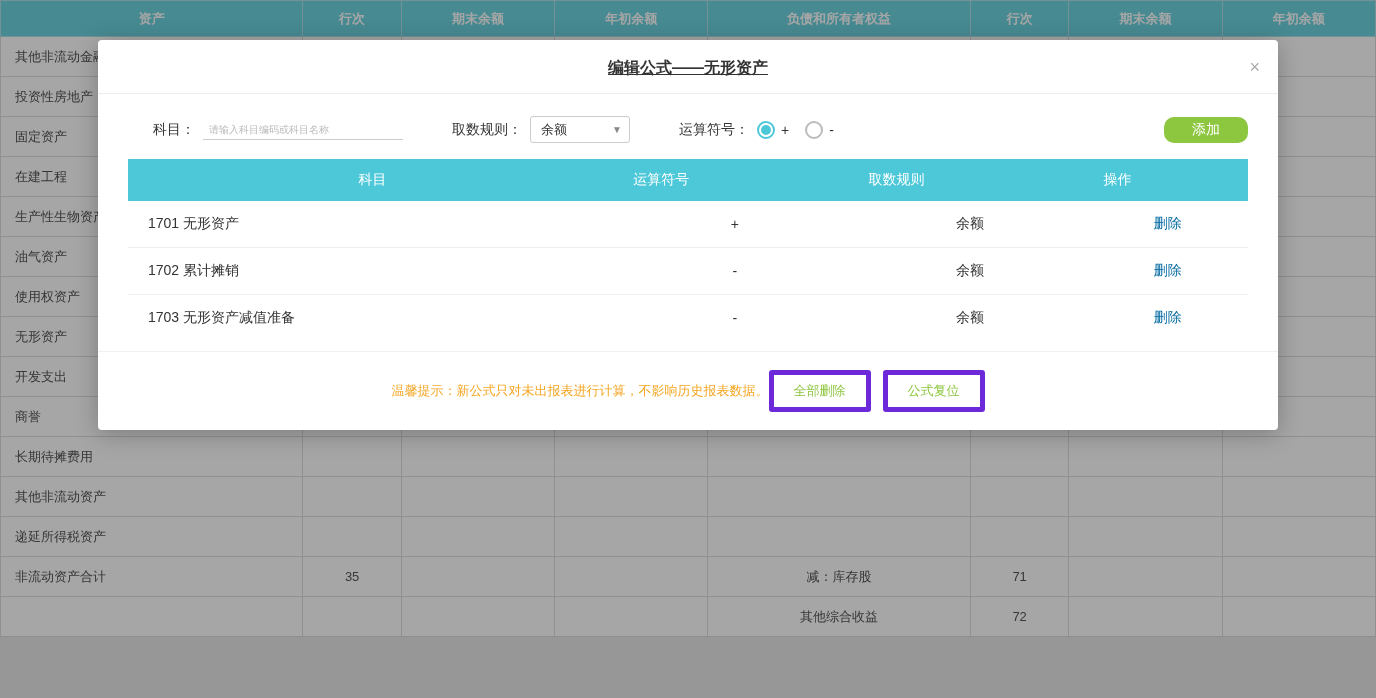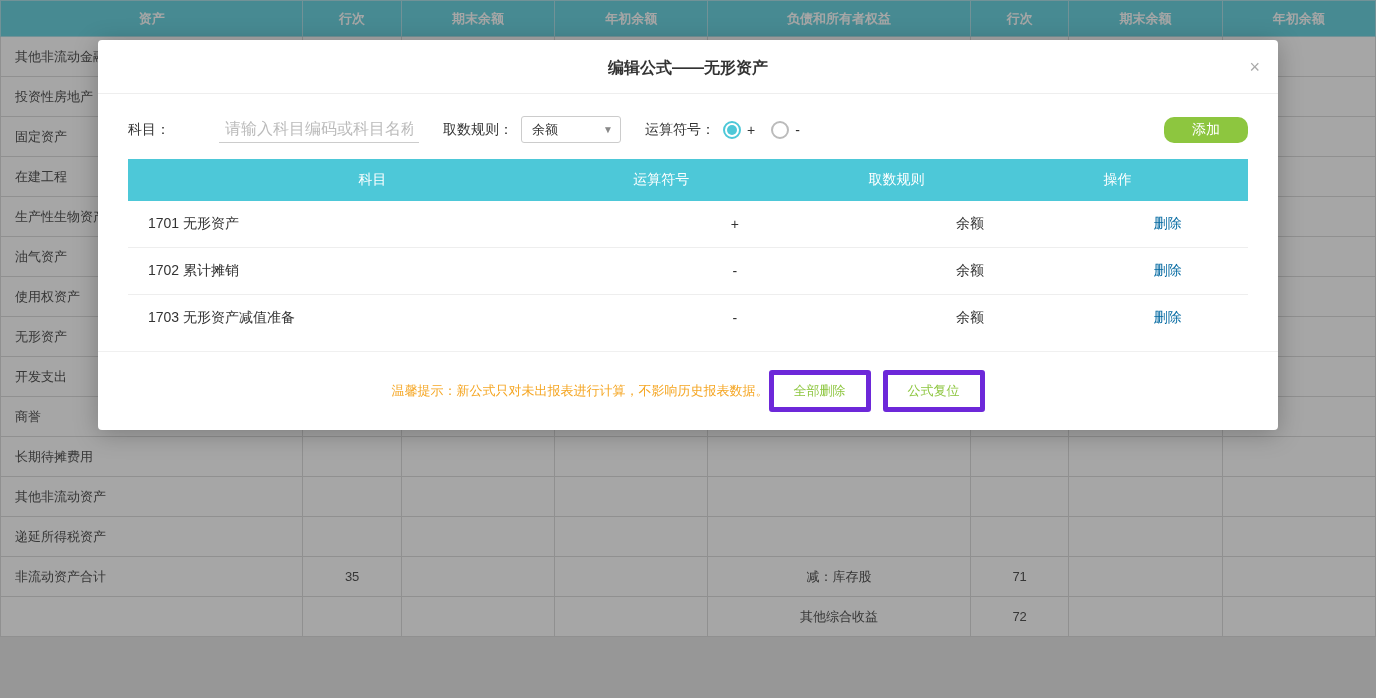--- a/index.html
+++ b/index.html
@@ -69,20 +69,21 @@
       position: relative;
     }
     .dialog-header {
       padding: 18px 24px 14px;
       border-bottom: 1px solid #eee;
       text-align: center;
       font-size: 16px;
       font-weight: bold;
       color: #333;
       position: relative;
+      text-decoration: underline;
     }
     .dialog-close {
       position: absolute;
       right: 18px;
       top: 50%;
       transform: translateY(-50%);
       font-size: 18px;
       color: #aaa;
       cursor: pointer;
       background: none;
@@ -99,31 +100,31 @@
     }
     .form-item {
       display: flex;
       align-items: center;
       gap: 8px;
     }
     .form-label {
       color: #333;
       white-space: nowrap;
       font-size: 14px;
+      margin-left: 25px;
     }
     .form-input {
       border: none;
       border-bottom: 1px solid #ccc;
       outline: none;
       width: 200px;
       padding: 4px 6px;
-      font-size: 16px;
+      font-size: 10px;
       color: #999;
       background: transparent;
-      margin-left: 41px;
     }
     .form-input::placeholder { color: #bbb; }
     .form-select {
       border: 1px solid #ccc;
       border-radius: 3px;
       padding: 5px 28px 5px 10px;
       font-size: 13px;
       color: #333;
       background: #fff;
       appearance: none;

